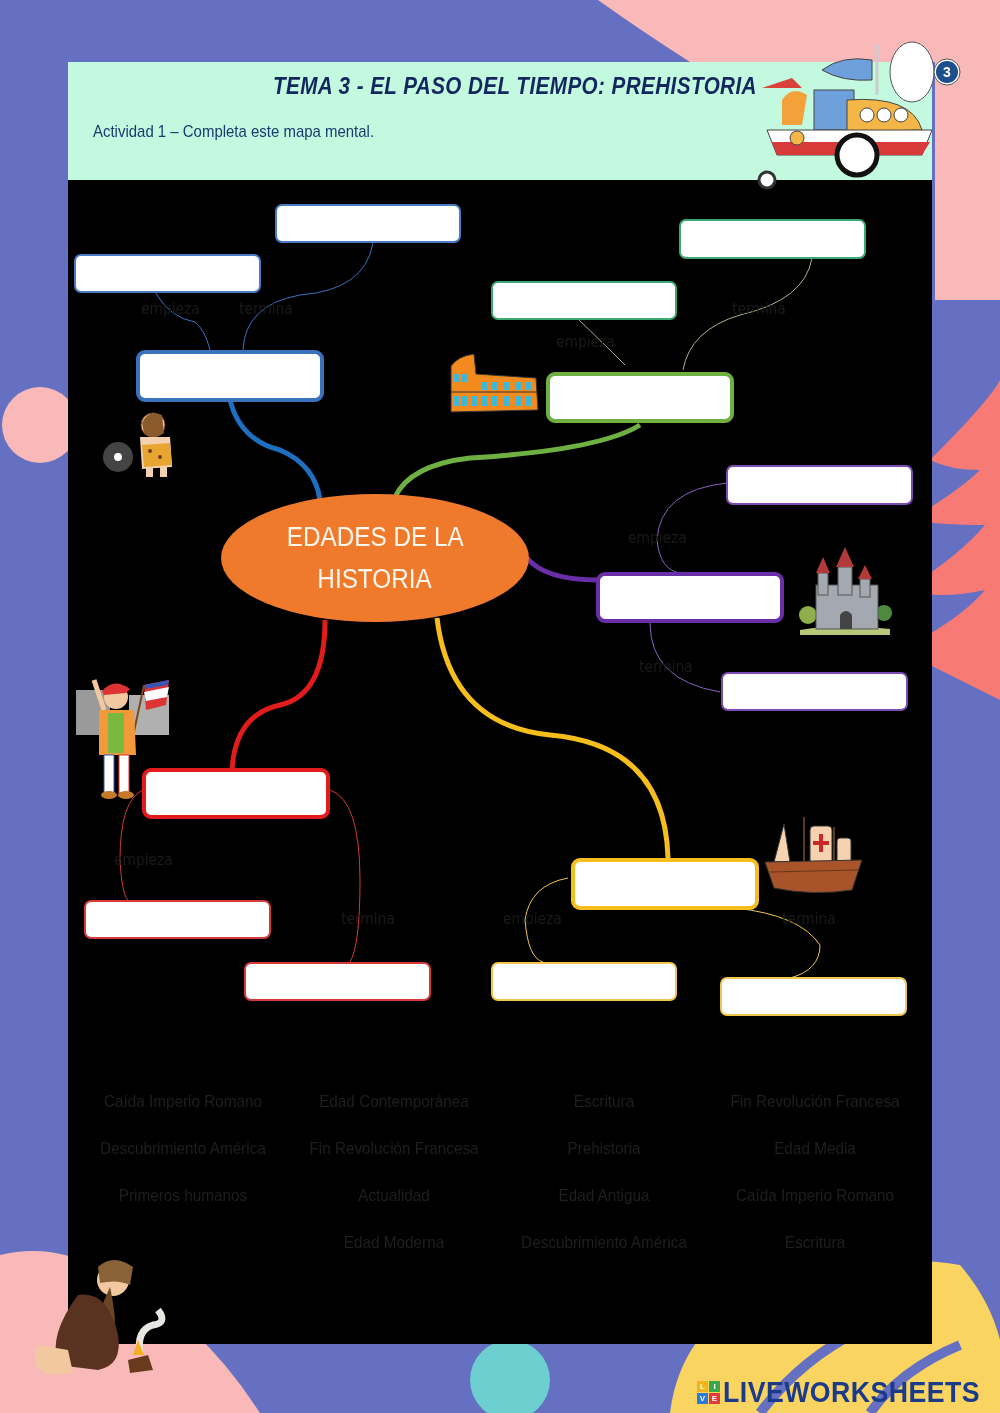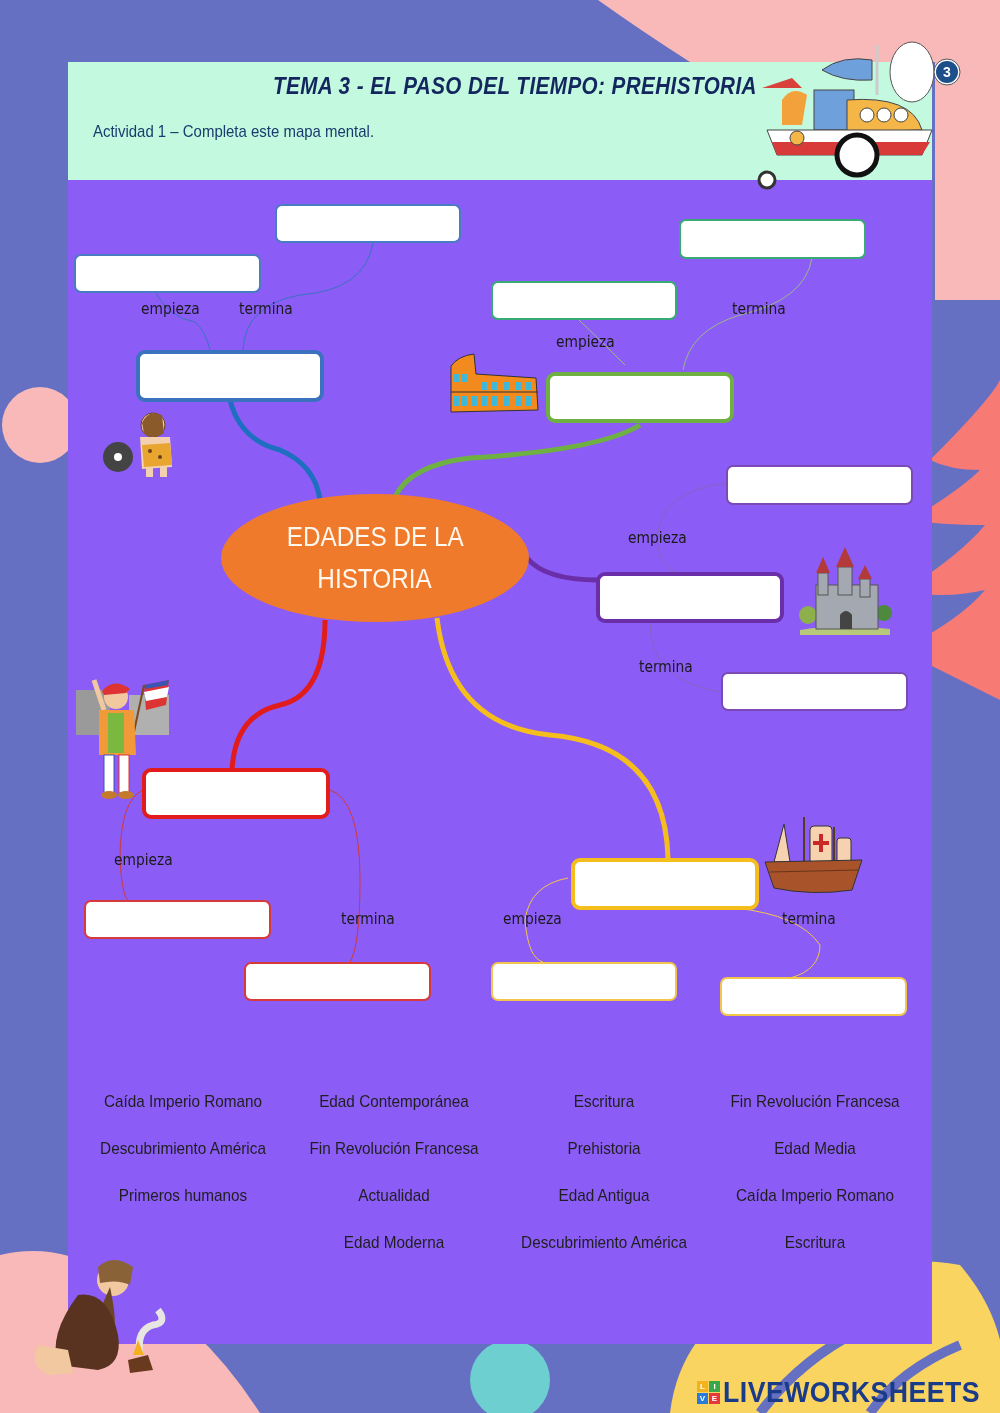--- a/index.html
+++ b/index.html
@@ -3,21 +3,21 @@
   <meta charset="utf-8">
   <style>
     * { box-sizing: border-box; margin: 0; padding: 0; }
     html, body { width: 1000px; height: 1413px; overflow: hidden; }
     body { position: relative; background: #6670c2; font-family: "DejaVu Sans", sans-serif; }
 
     .bg-layer { position: absolute; left: 0; top: 0; width: 1000px; height: 1413px; }
 
     .page {
       position: absolute; left: 68px; top: 62px; width: 864px; height: 1282px;
-      background: #8b5cf6;
+      background: #000000;
     }
     .header {
       position: absolute; left: 0; top: 0; width: 864px; height: 118px;
       background: #c3fadf;
     }
     .title {
       position: absolute; left: 205px; top: 10px;
       font-family: "Liberation Sans", sans-serif; font-style: italic; font-weight: bold;
       font-size: 24px; color: #13275e; letter-spacing: 0.5px;
       transform: scaleX(0.86); transform-origin: left center;

